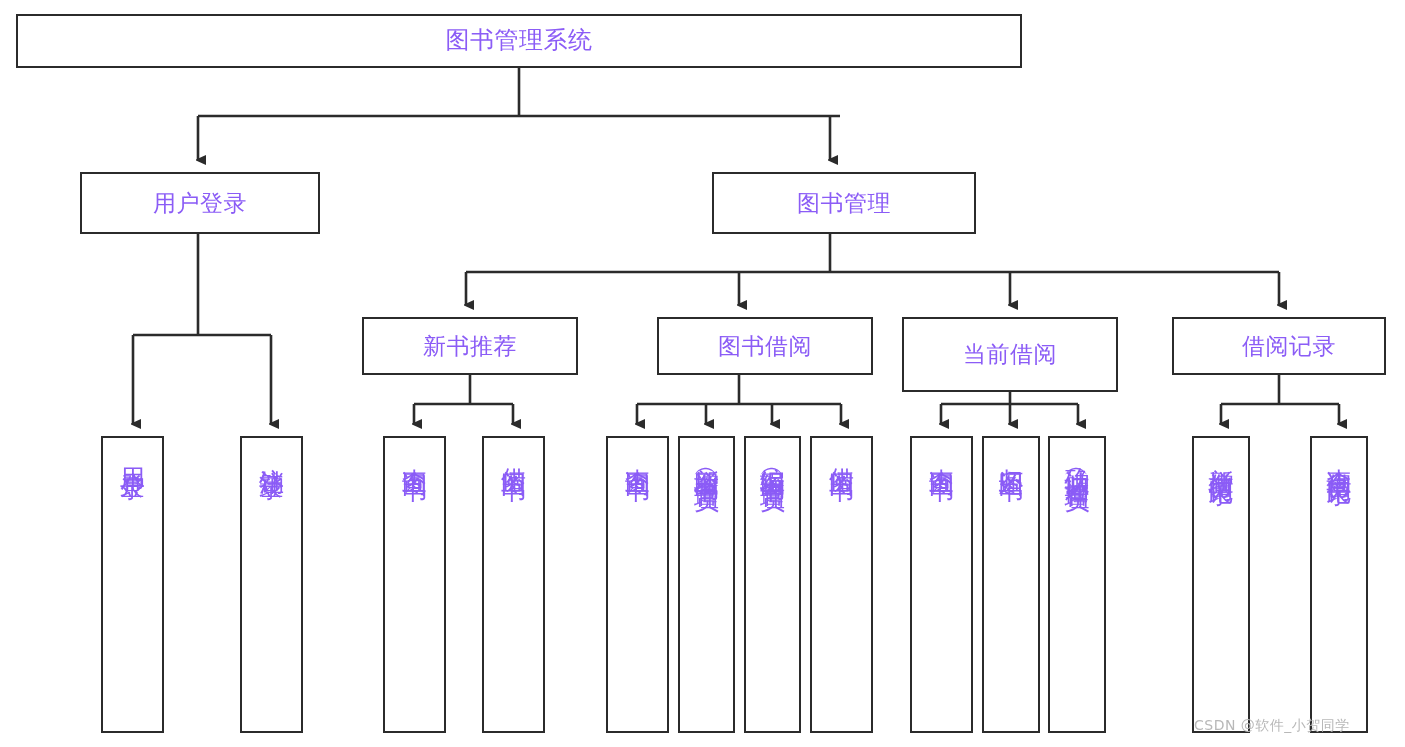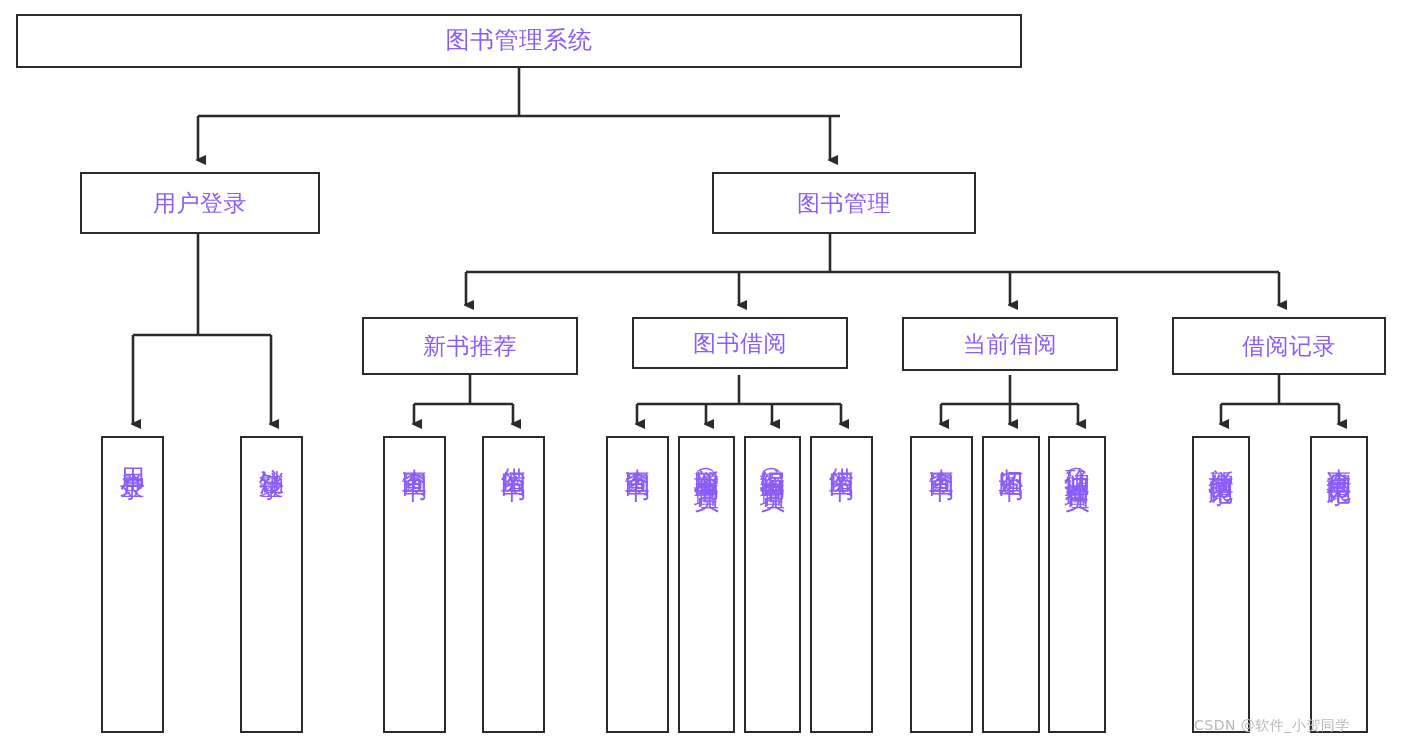--- a/index.html
+++ b/index.html
@@ -139,25 +139,25 @@
   </div>
 
   <div class="node horiz" style="left:712px; top:172px; width:264px; height:62px;">
     <span class="label">图书管理</span>
   </div>
 
   <div class="node horiz" style="left:362px; top:317px; width:216px; height:58px;">
     <span class="label">新书推荐</span>
   </div>
 
-  <div class="node horiz" style="left:632px; top:317px; width:216px; height:52px;">
+  <div class="node horiz" style="left:657px; top:317px; width:216px; height:58px;">
     <span class="label">图书借阅</span>
   </div>
 
-  <div class="node horiz" style="left:902px; top:317px; width:216px; height:54px;">
+  <div class="node horiz" style="left:902px; top:317px; width:216px; height:75px;">
     <span class="label">当前借阅</span>
   </div>
 
   <div class="node horiz" style="left:1172px; top:317px; width:214px; height:58px;padding-left:20px;">
     <span class="label">借阅记录</span>
   </div>
 
   <div class="node vert" style="left:101px; top:436px; width:63px; height:297px;">
     <span class="label">用户登录</span>
   </div>

